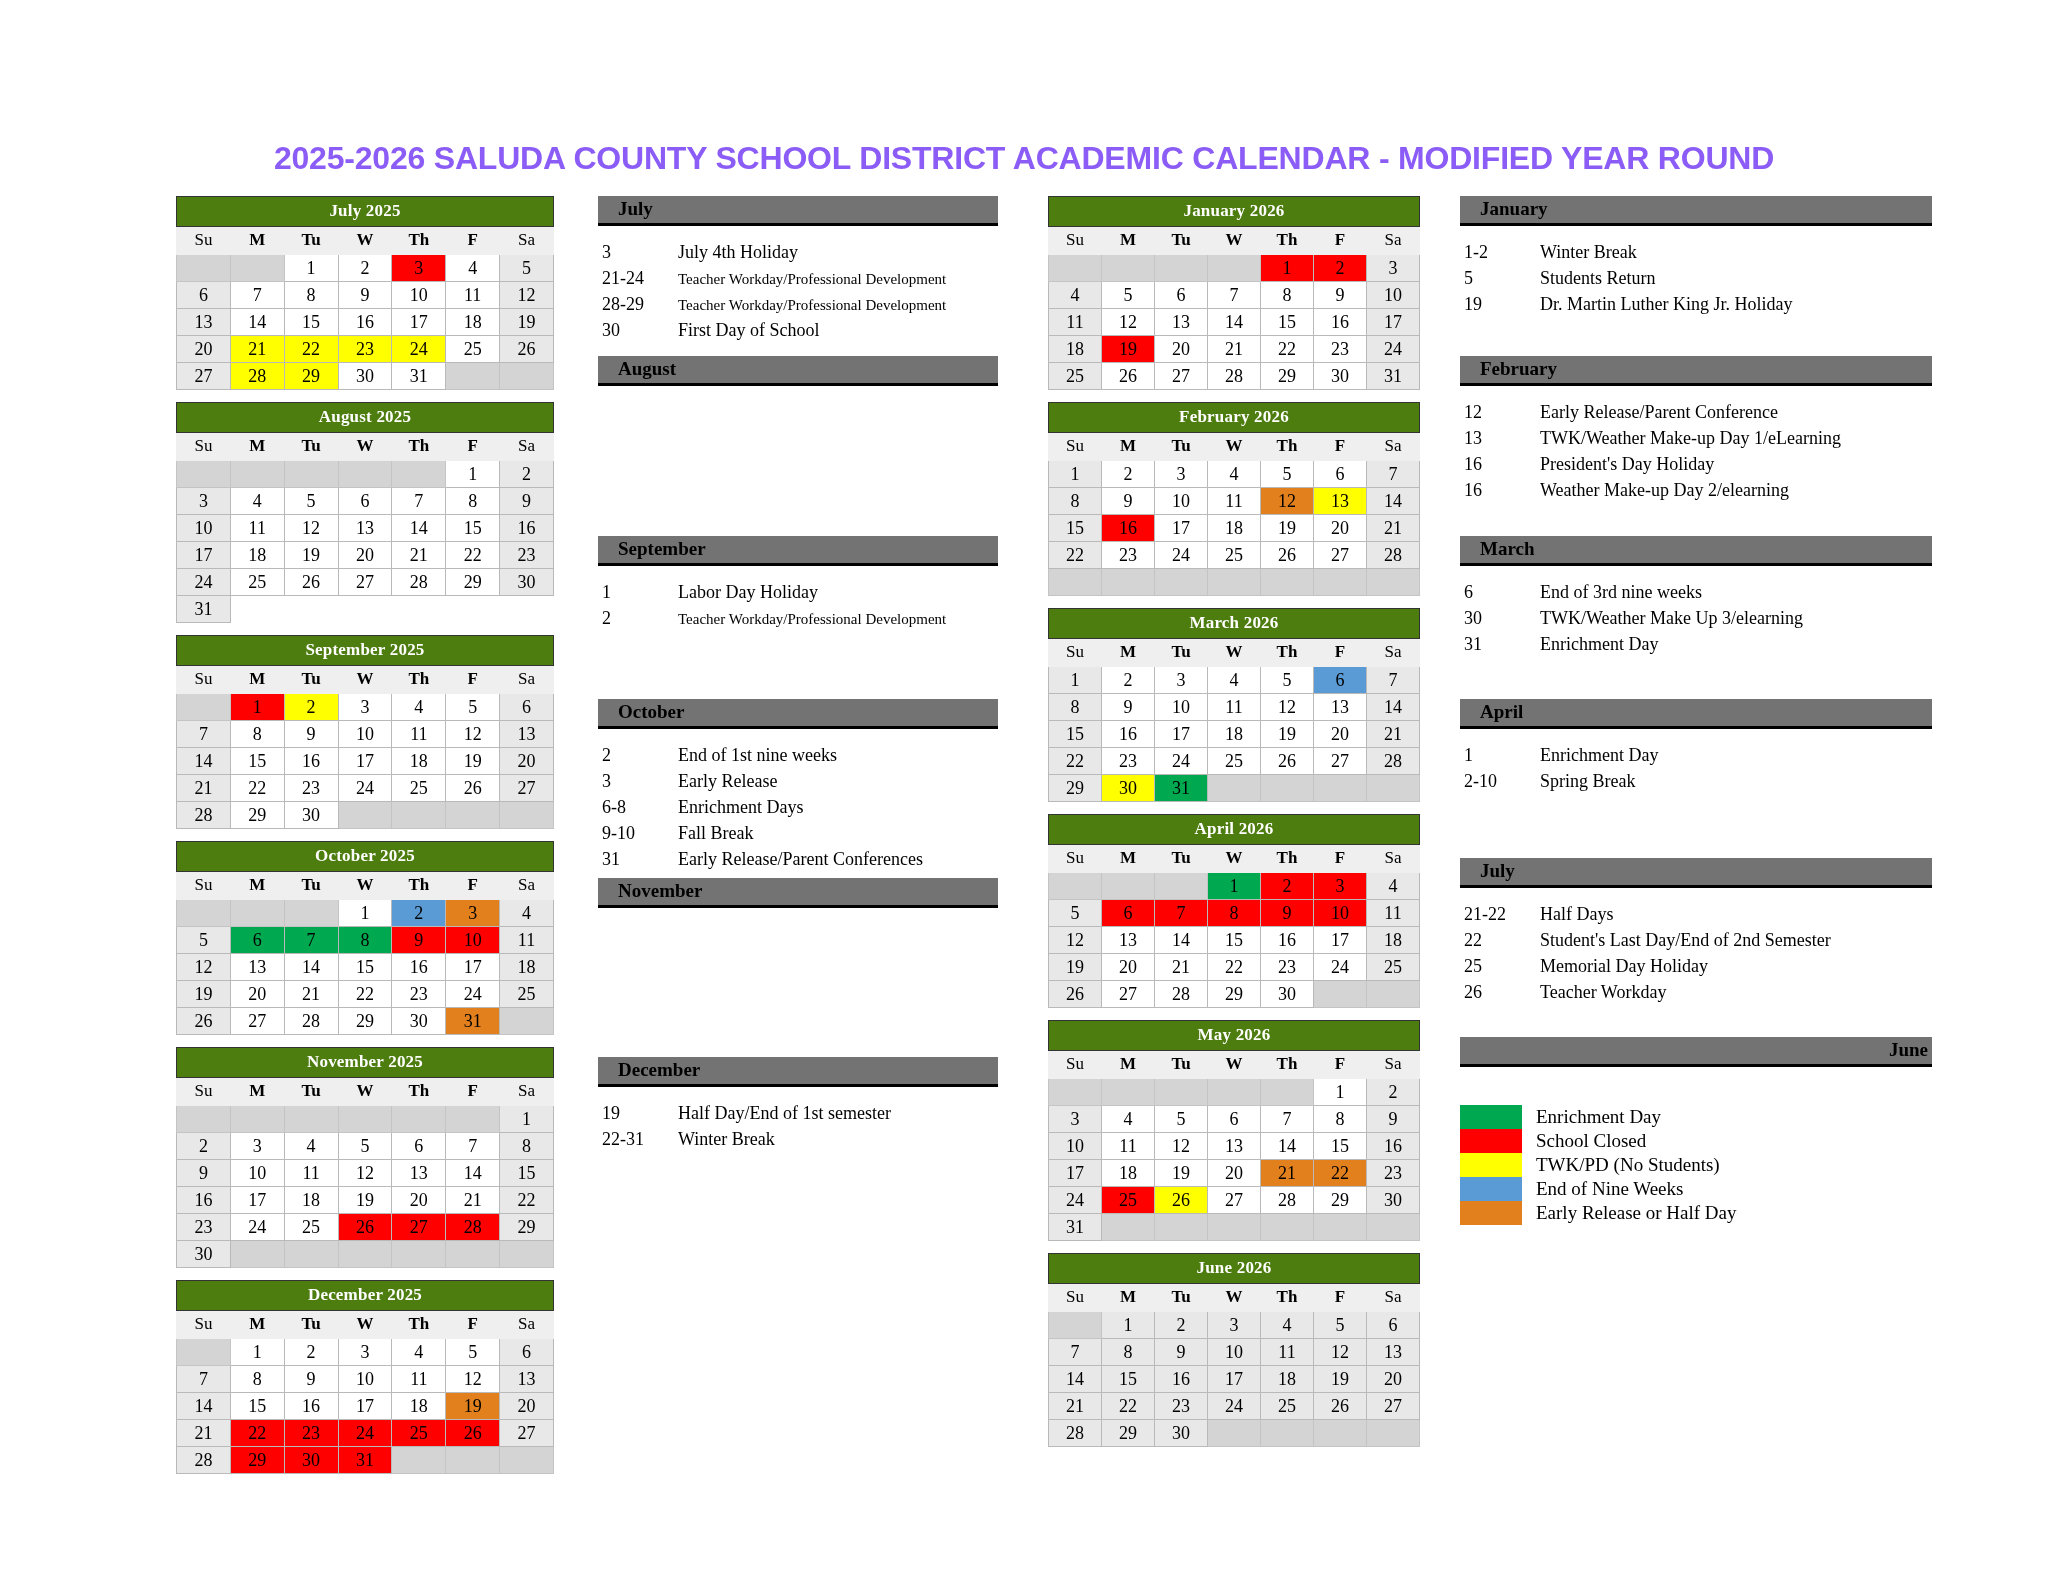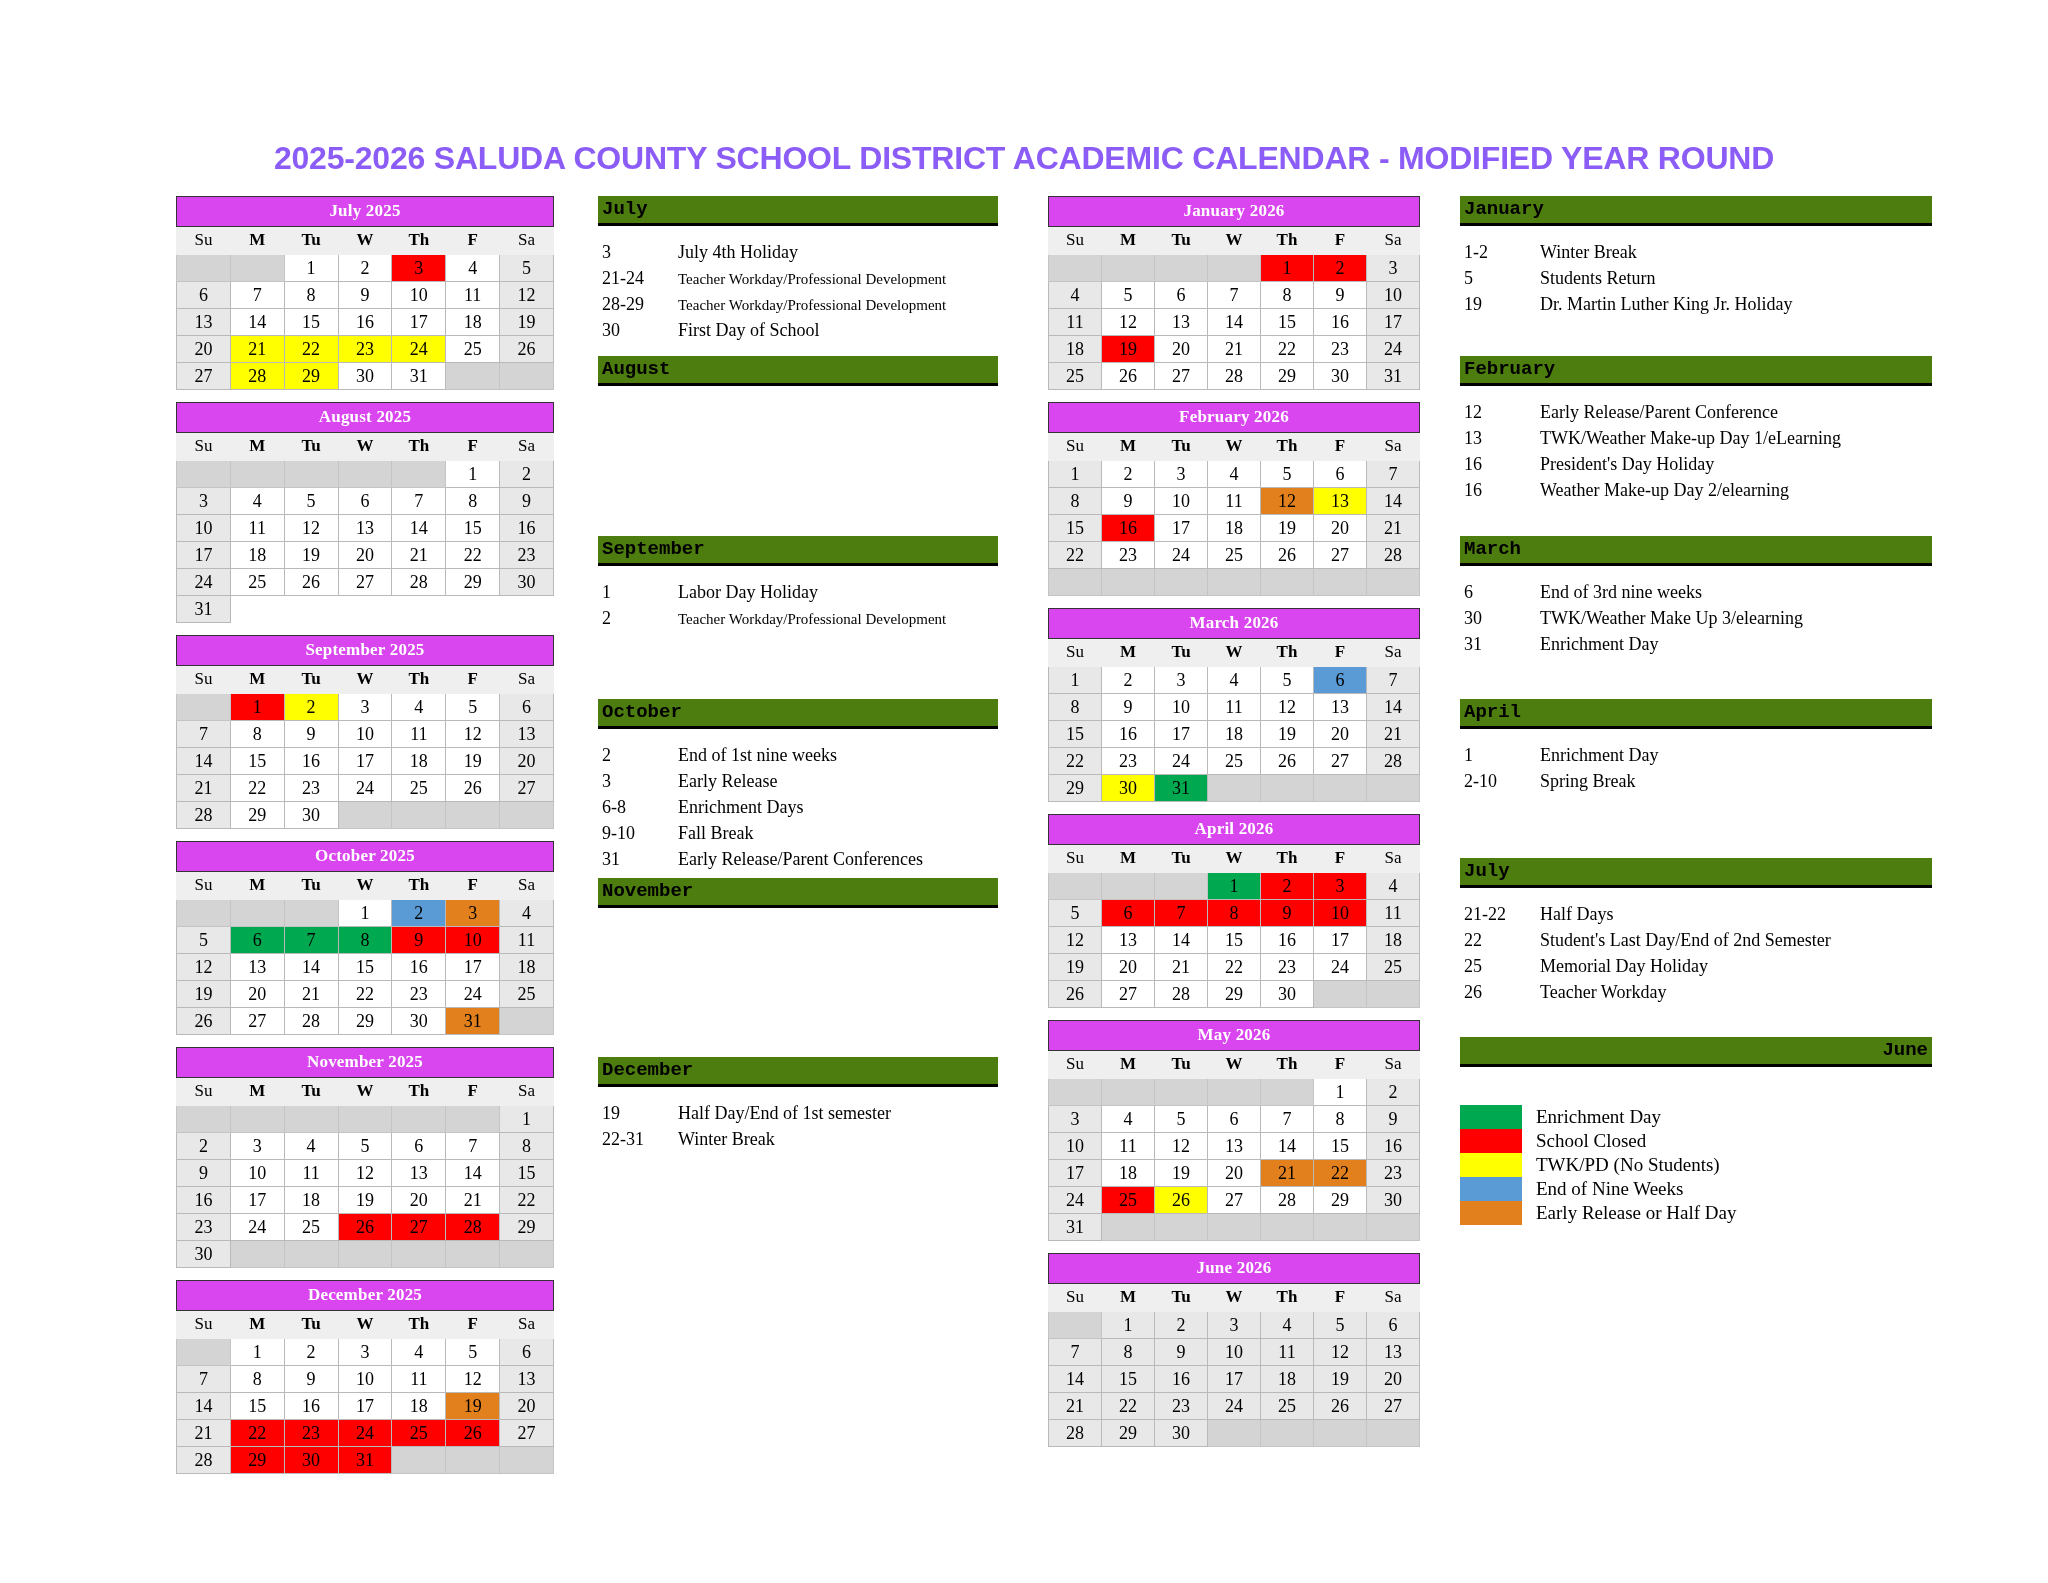--- a/index.html
+++ b/index.html
@@ -22,21 +22,21 @@
   
   .col{position:absolute;top:196px;}
   .col-cal-left{left:176px;width:378px;}
   .col-ev-left{left:598px;width:400px;}
   .col-cal-right{left:1048px;width:372px;}
   .col-ev-right{left:1460px;width:472px;}
 
   
   .month{width:100%;border-collapse:collapse;table-layout:fixed;margin:0 0 12px 0;}
   .month .mhead{
-    background:#d946ef;color:#ffffff;font-weight:bold;font-size:17px;
+    background:#4d7c0f;color:#ffffff;font-weight:bold;font-size:17px;
     text-align:center;padding:4px 0 5px 0;letter-spacing:0.2px;
     border:1px solid #333333;
   }
   .month .dow{
     background:#efefef;color:#000;font-size:17px;text-align:center;
     padding:3px 0 4px 0;border:1px solid #efefef;font-weight:bold;
   }
   .month .dow.sun, .month .dow.sat{font-weight:normal;}
   .month td.day{
     height:26px;text-align:center;font-size:18px;color:#000;
@@ -47,22 +47,22 @@
   .month td.day.noschool{background:#e8e8e8;}
   .month td.day.g{background:#00a94f;}
   .month td.day.r{background:#ff0000;}
   .month td.day.y{background:#ffff00;}
   .month td.day.b{background:#5b9bd5;}
   .month td.day.o{background:#e2801e;}
 
   
   .evblock{margin-bottom:8px;}
   .evhead{
-    background:#4d7c0f;color:#000;font-weight:bold;font-size:19px;
-    padding:2px 4px 3px 4px;border-bottom:3px solid #000;font-family:Liberation Mono, monospace;
+    background:#737373;color:#000;font-weight:bold;font-size:19px;
+    padding:2px 4px 3px 20px;border-bottom:3px solid #000;
   }
   .evlist{padding:16px 0 0 0;}
   .evrow{display:flex;align-items:baseline;margin-bottom:5px;}
   .evdate{width:76px;flex:0 0 76px;font-size:18px;color:#000;padding-left:4px;}
   .evtext{font-size:18px;color:#000;}
   .evtext.small{font-size:15px;}
 
   
   .legend{margin-top:22px;}
   .legrow{display:flex;align-items:center;height:24px;}

